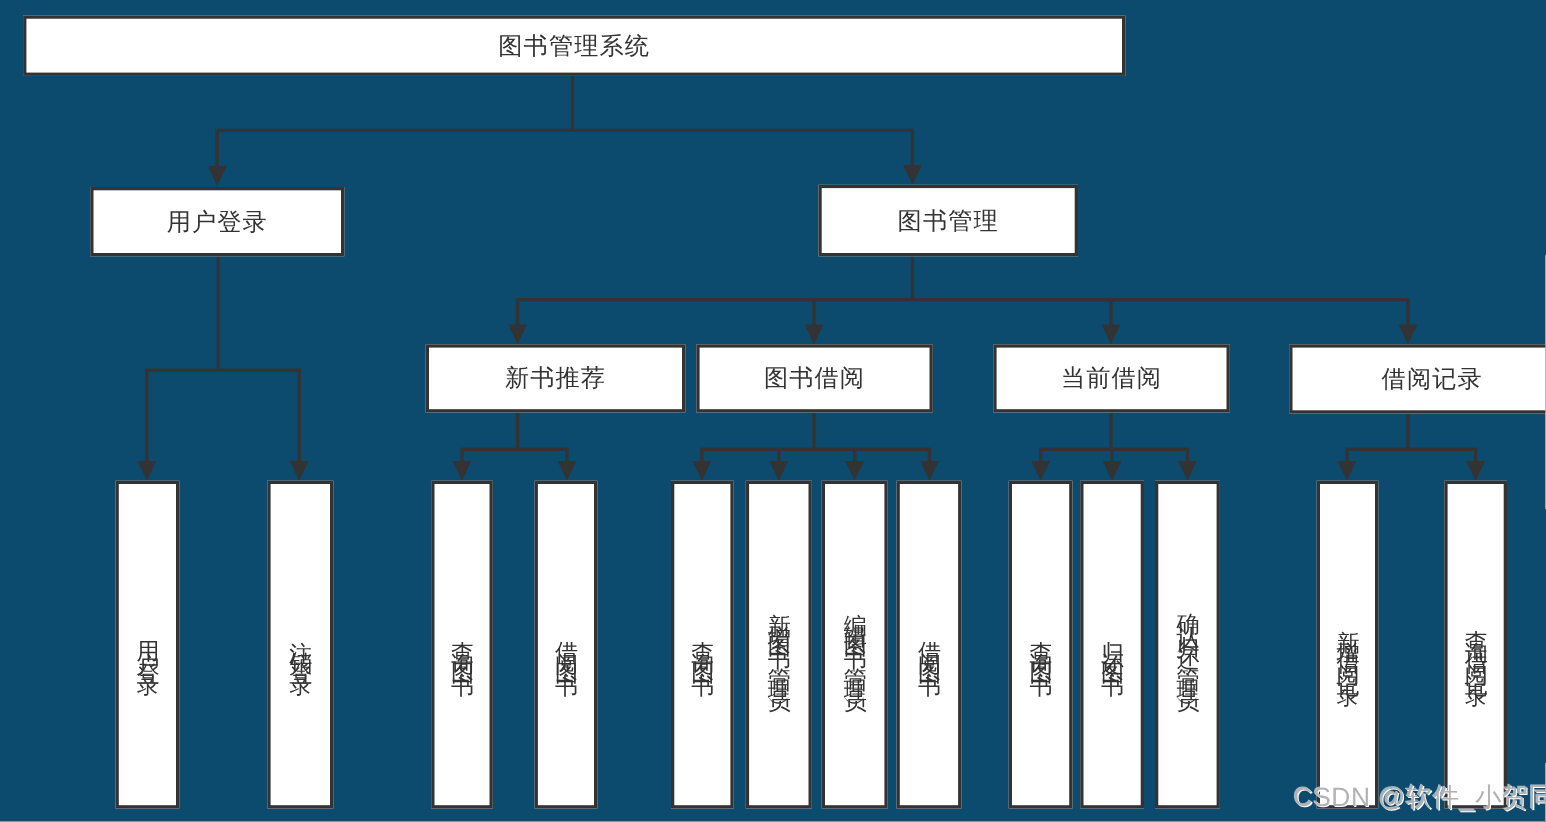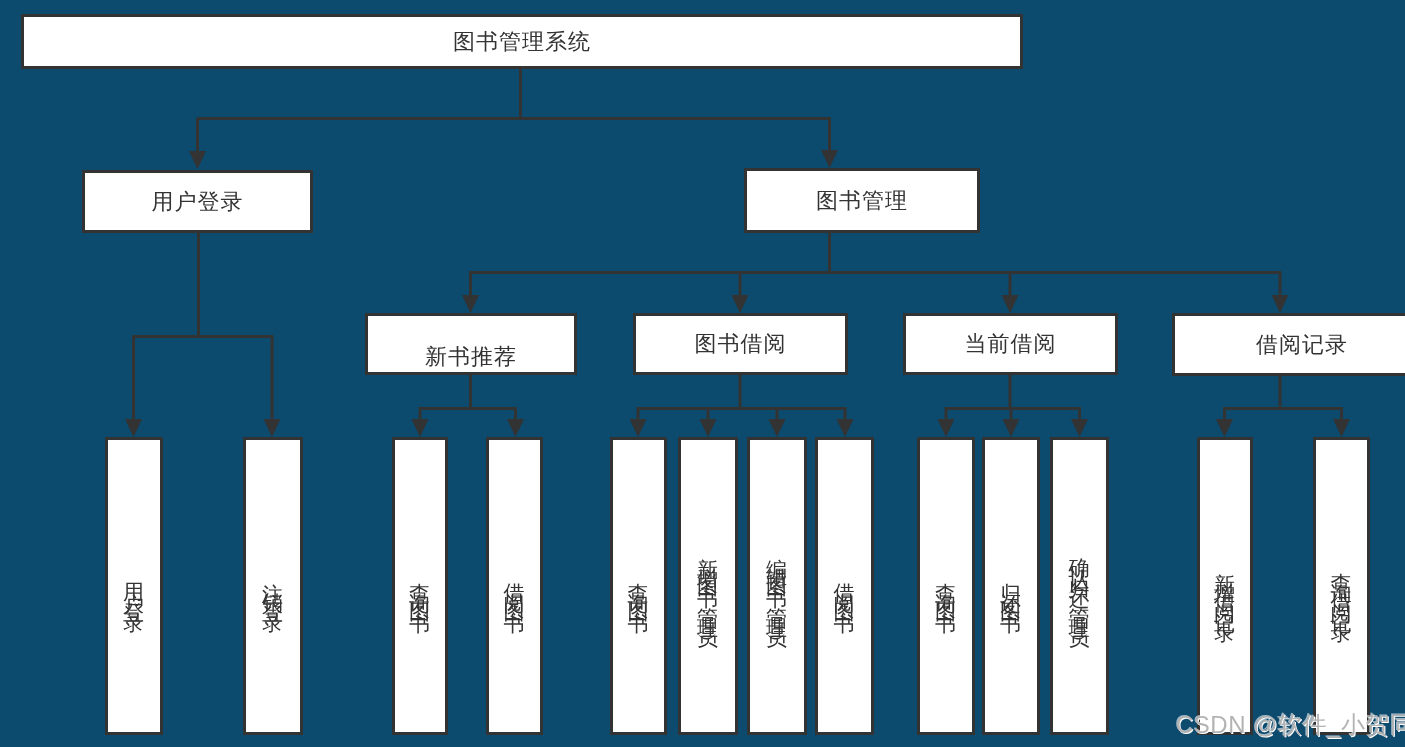--- a/index.html
+++ b/index.html
@@ -109,21 +109,21 @@
     <span class="h-label">图书管理系统</span>
   </div>
 
   <div class="box" style="left:82px; top:170px; width:231px; height:63px;">
     <span class="h-label">用户登录</span>
   </div>
   <div class="box" style="left:712px; top:168px; width:236px; height:65px;margin-left:32px;">
     <span class="h-label">图书管理</span>
   </div>
 
-  <div class="box" style="left:365px; top:313px; width:212px; height:62px;align-items:flex-end;">
+  <div class="box" style="left:387px; top:313px; width:236px; height:62px;">
     <span class="h-label">新书推荐</span>
   </div>
   <div class="box" style="left:633px; top:313px; width:215px; height:62px;text-align:right;">
     <span class="h-label">图书借阅</span>
   </div>
   <div class="box" style="left:903px; top:313px; width:215px; height:62px;">
     <span class="h-label">当前借阅</span>
   </div>
   <div class="box" style="left:1172px; top:313px; width:260px; height:63px;">
     <span class="h-label">借阅记录</span>

